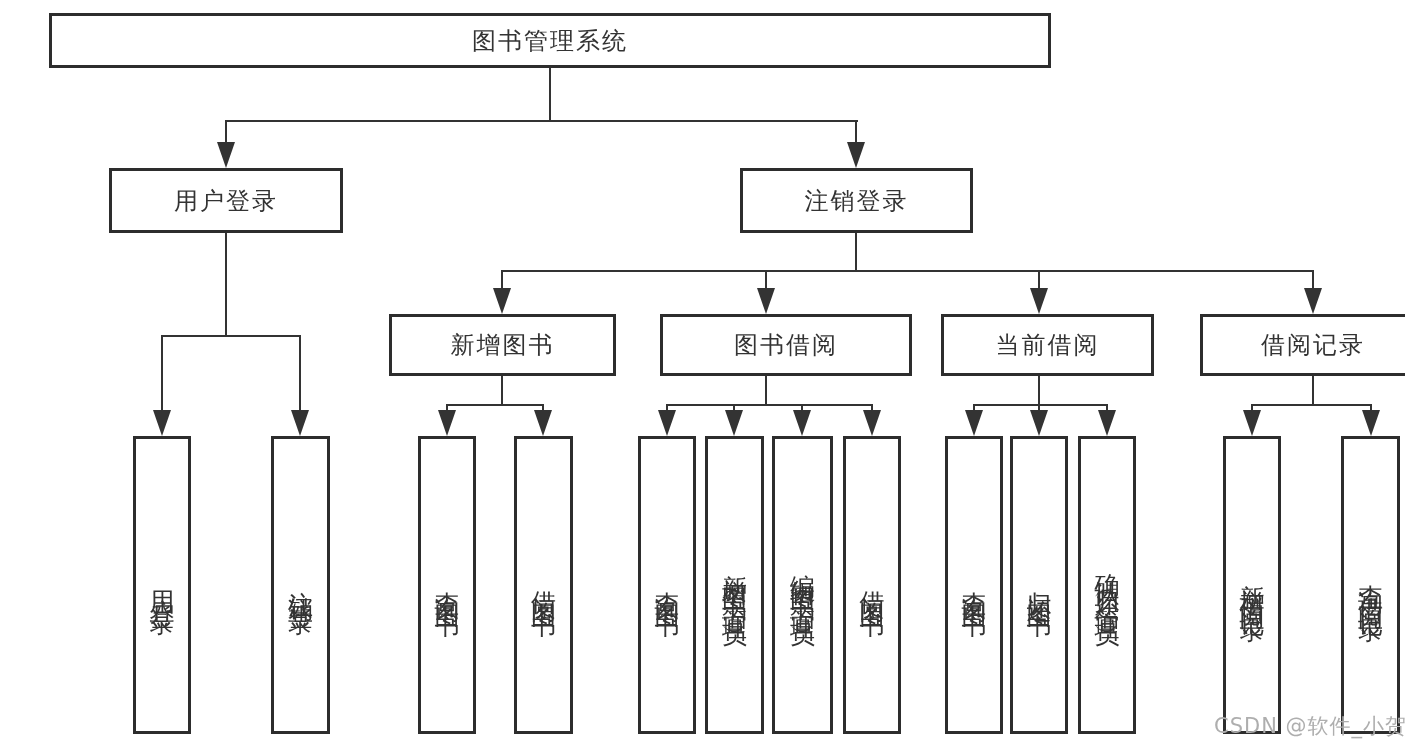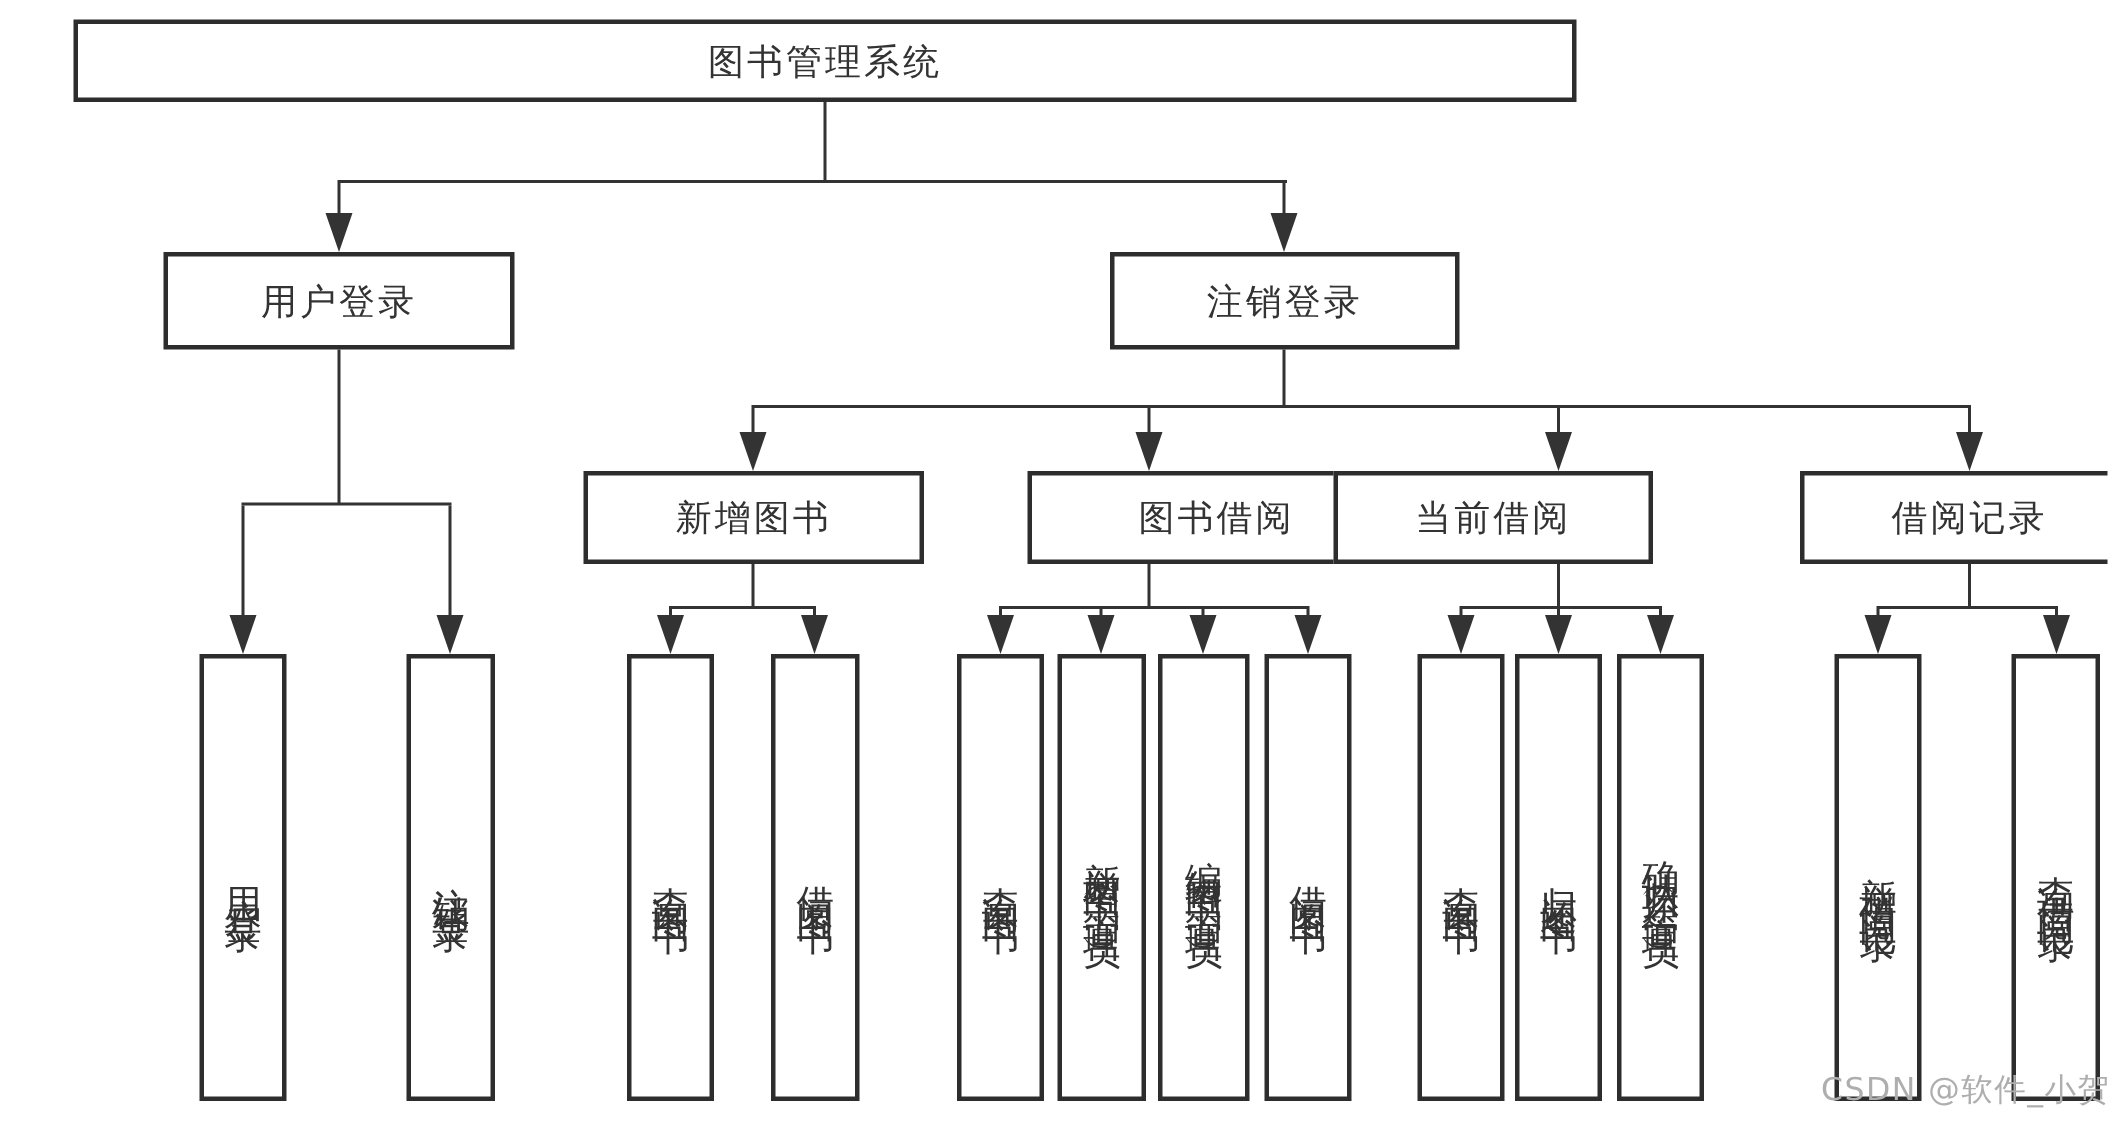--- a/index.html
+++ b/index.html
@@ -56,22 +56,22 @@
   <div class="ln vl" style="left:473px;top:272px;height:18px"></div>
   <div class="ln vl" style="left:737px;top:272px;height:18px"></div>
   <div class="ln vl" style="left:1010px;top:272px;height:18px"></div>
   <div class="ln vl" style="left:1284px;top:272px;height:18px"></div>
   <div class="ar" style="left:465px;top:288px"></div>
   <div class="ar" style="left:729px;top:288px"></div>
   <div class="ar" style="left:1002px;top:288px"></div>
   <div class="ar" style="left:1276px;top:288px"></div>
 
   <div class="node hbox" style="left:361px;top:314px;width:227px;height:62px">新增图书</div>
-  <div class="node hbox" style="left:657px;top:314px;width:252px;height:62px">图书借阅</div>
-  <div class="node hbox" style="left:861px;top:314px;width:213px;height:62px">当前借阅</div>
+  <div class="node hbox" style="left:632px;top:314px;width:252px;height:62px">图书借阅</div>
+  <div class="node hbox" style="left:913px;top:314px;width:213px;height:62px">当前借阅</div>
   <div class="node hbox" style="left:1172px;top:314px;width:226px;height:62px">借阅记录</div>
 
   <div class="ln vl" style="left:473px;top:376px;height:30px"></div>
   <div class="ln hl" style="left:418px;top:404px;width:98px"></div>
   <div class="ln vl" style="left:418px;top:406px;height:8px"></div>
   <div class="ln vl" style="left:514px;top:406px;height:8px"></div>
   <div class="ar" style="left:410px;top:410px"></div>
   <div class="ar" style="left:506px;top:410px"></div>
 
   <div class="ln vl" style="left:737px;top:376px;height:30px"></div>

